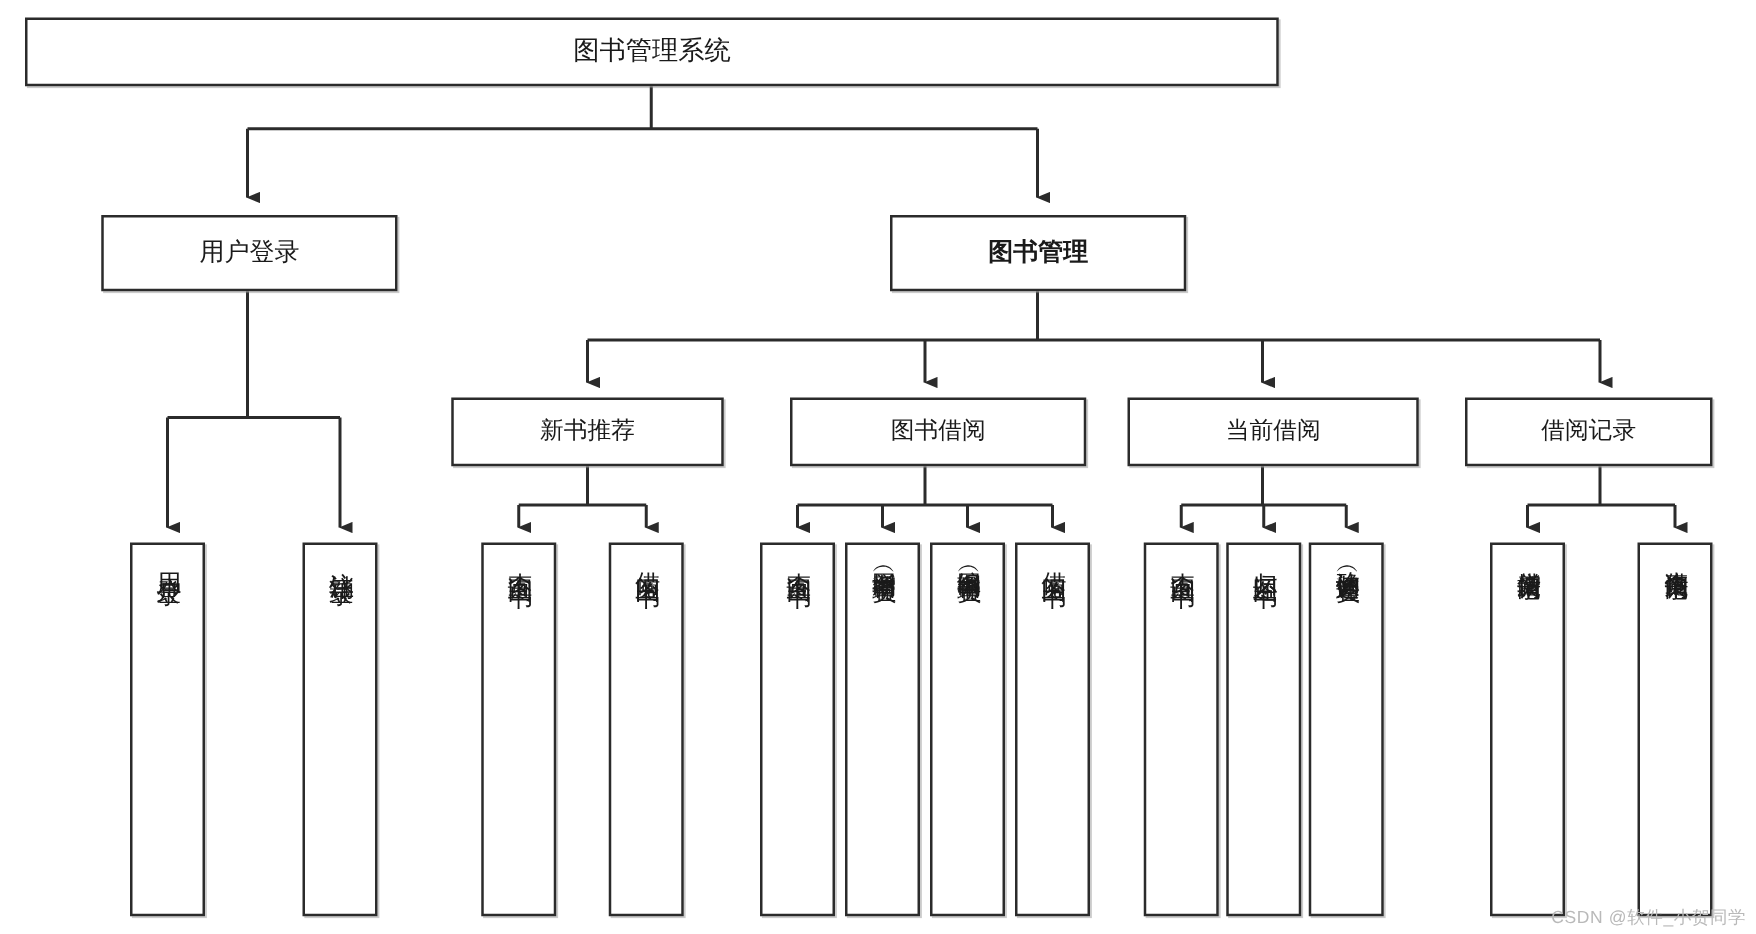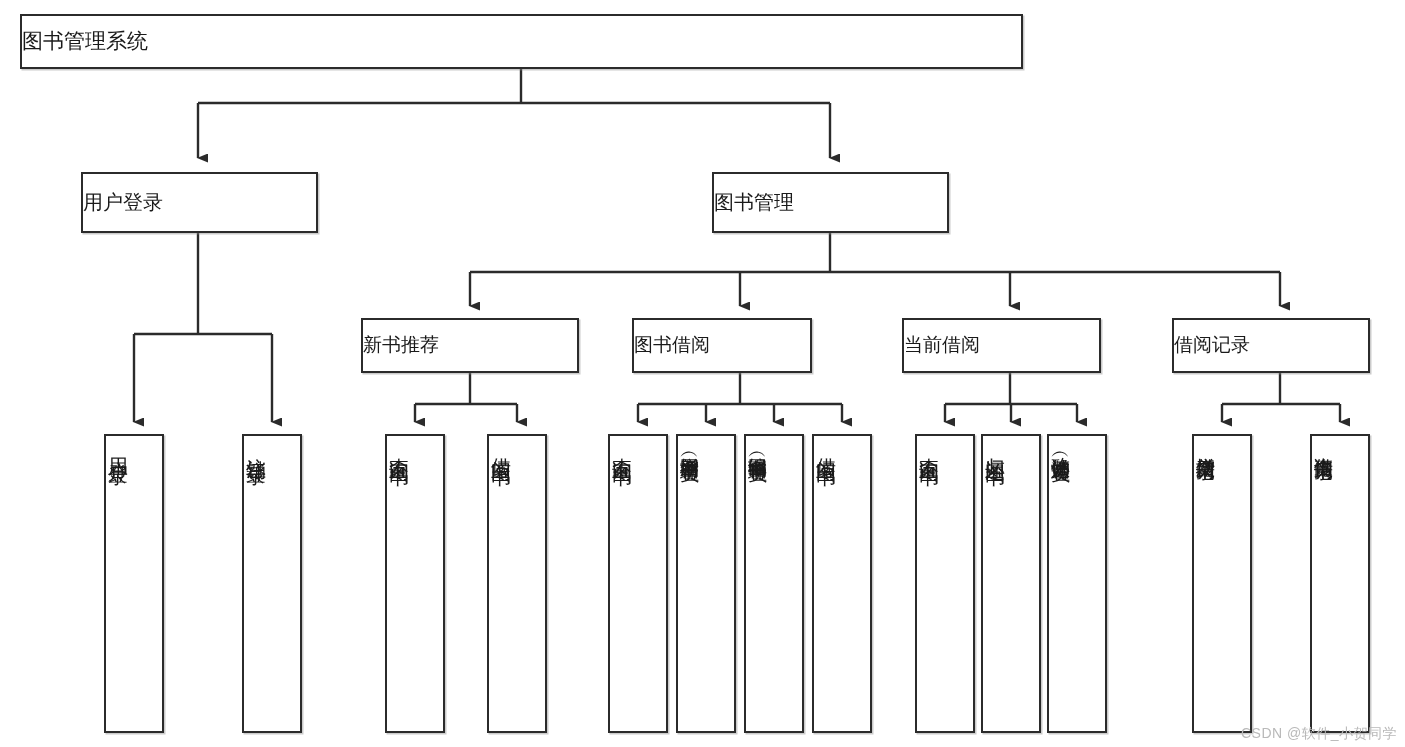--- a/index.html
+++ b/index.html
@@ -24,20 +24,21 @@
     width: 1405px;
     height: 747px;
   }
   .node-box {
     position: absolute;
     box-sizing: border-box;
     border: 2px solid #2b2b2b;
     background: #ffffff;
     display: flex;
     align-items: center;
+    justify-content: center;
     box-shadow: 1.5px 1.5px 0 rgba(140,140,140,0.45);
   }
   .node-label {
     color: #1a1a1a;
     line-height: 1.18;
     text-align: center;
     white-space: nowrap;
   }
   .lvl1 .node-label { font-size: 21px; }
   .lvl2 .node-label { font-size: 20px; }
@@ -120,31 +121,31 @@
     </g>
   </svg>
 
   <div class="node-box lvl1" style="left:20px; top:14px; width:1003px; height:55px;">
     <span class="node-label">图书管理系统</span>
   </div>
 
   <div class="node-box lvl2" style="left:81px; top:172px; width:237px; height:61px;">
     <span class="node-label">用户登录</span>
   </div>
-  <div class="node-box lvl2" style="left:712px; top:172px; width:237px; height:61px;">
+  <div class="node-box lvl2" style="left:712px; top:172px; width:237px; height:61px;font-weight:bold;">
     <span class="node-label">图书管理</span>
   </div>
 
   <div class="node-box lvl3" style="left:361px; top:318px; width:218px; height:55px;">
     <span class="node-label">新书推荐</span>
   </div>
-  <div class="node-box lvl3" style="left:632px; top:318px; width:180px; height:55px;">
+  <div class="node-box lvl3" style="left:632px; top:318px; width:237px; height:55px;">
     <span class="node-label">图书借阅</span>
   </div>
-  <div class="node-box lvl3" style="left:902px; top:318px; width:199px; height:55px;">
+  <div class="node-box lvl3" style="left:902px; top:318px; width:233px; height:55px;">
     <span class="node-label">当前借阅</span>
   </div>
   <div class="node-box lvl3" style="left:1172px; top:318px; width:198px; height:55px;">
     <span class="node-label">借阅记录</span>
   </div>
 
   <div class="node-box leaf" style="left:104px; top:434px; width:60px; height:299px;">
     <span class="node-label">用户登录</span>
   </div>
   <div class="node-box leaf" style="left:242px; top:434px; width:60px; height:299px;">

